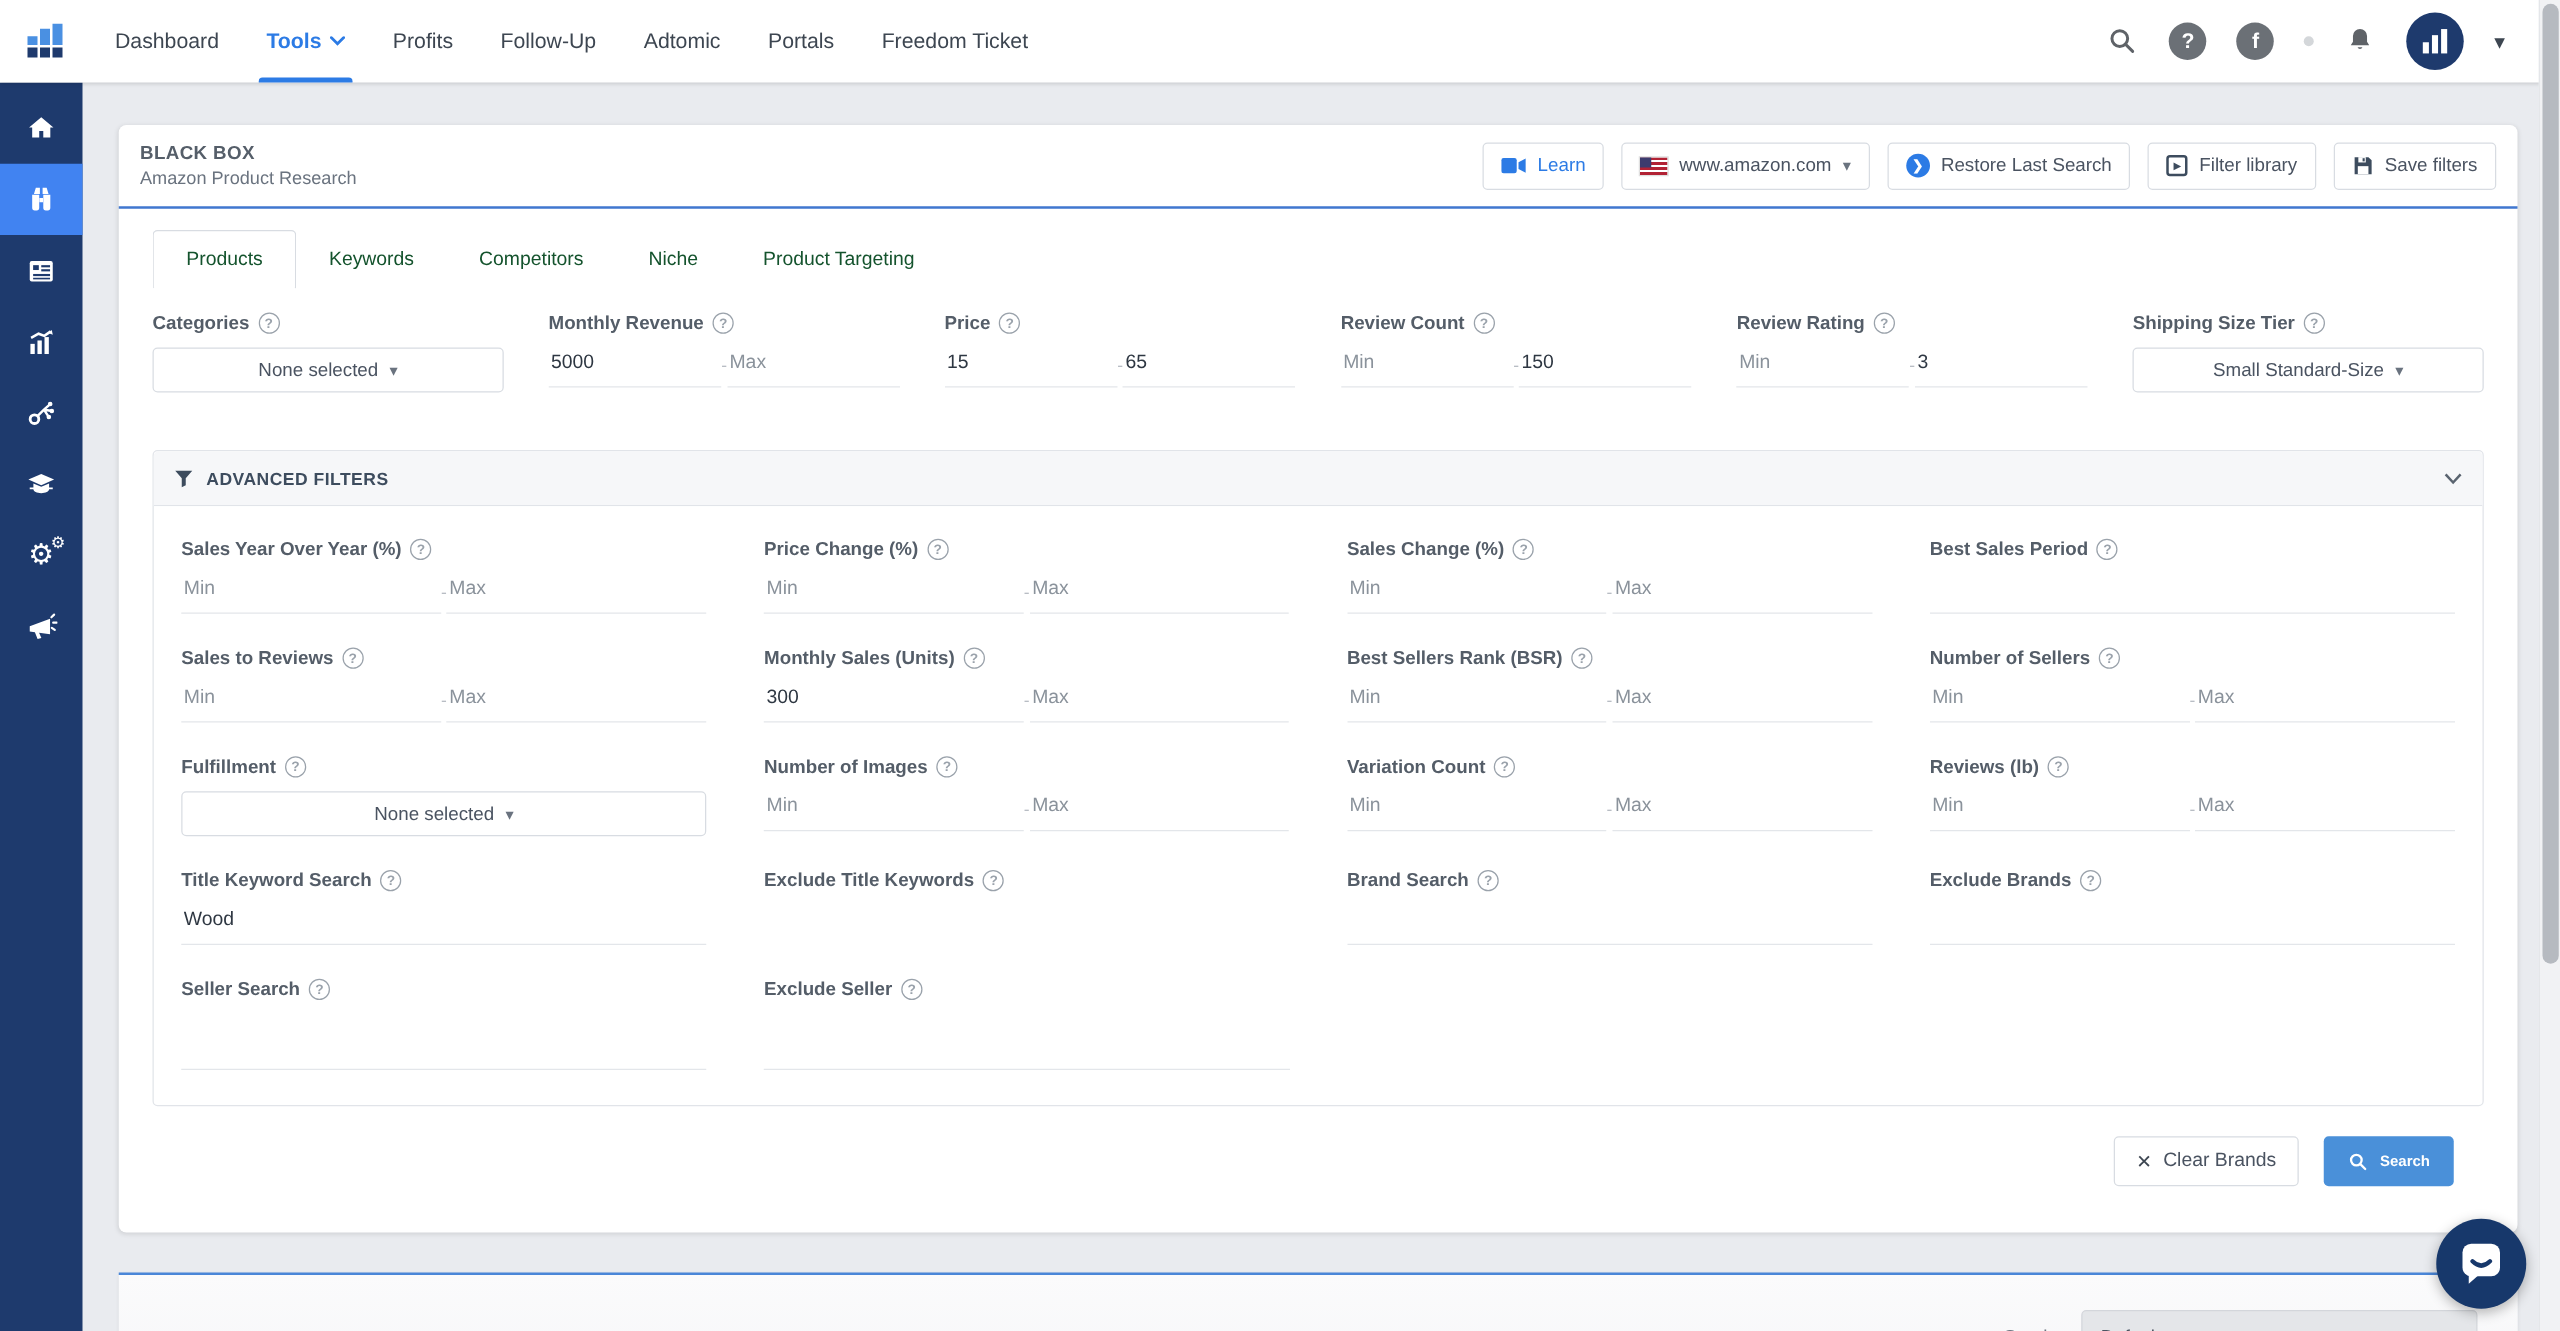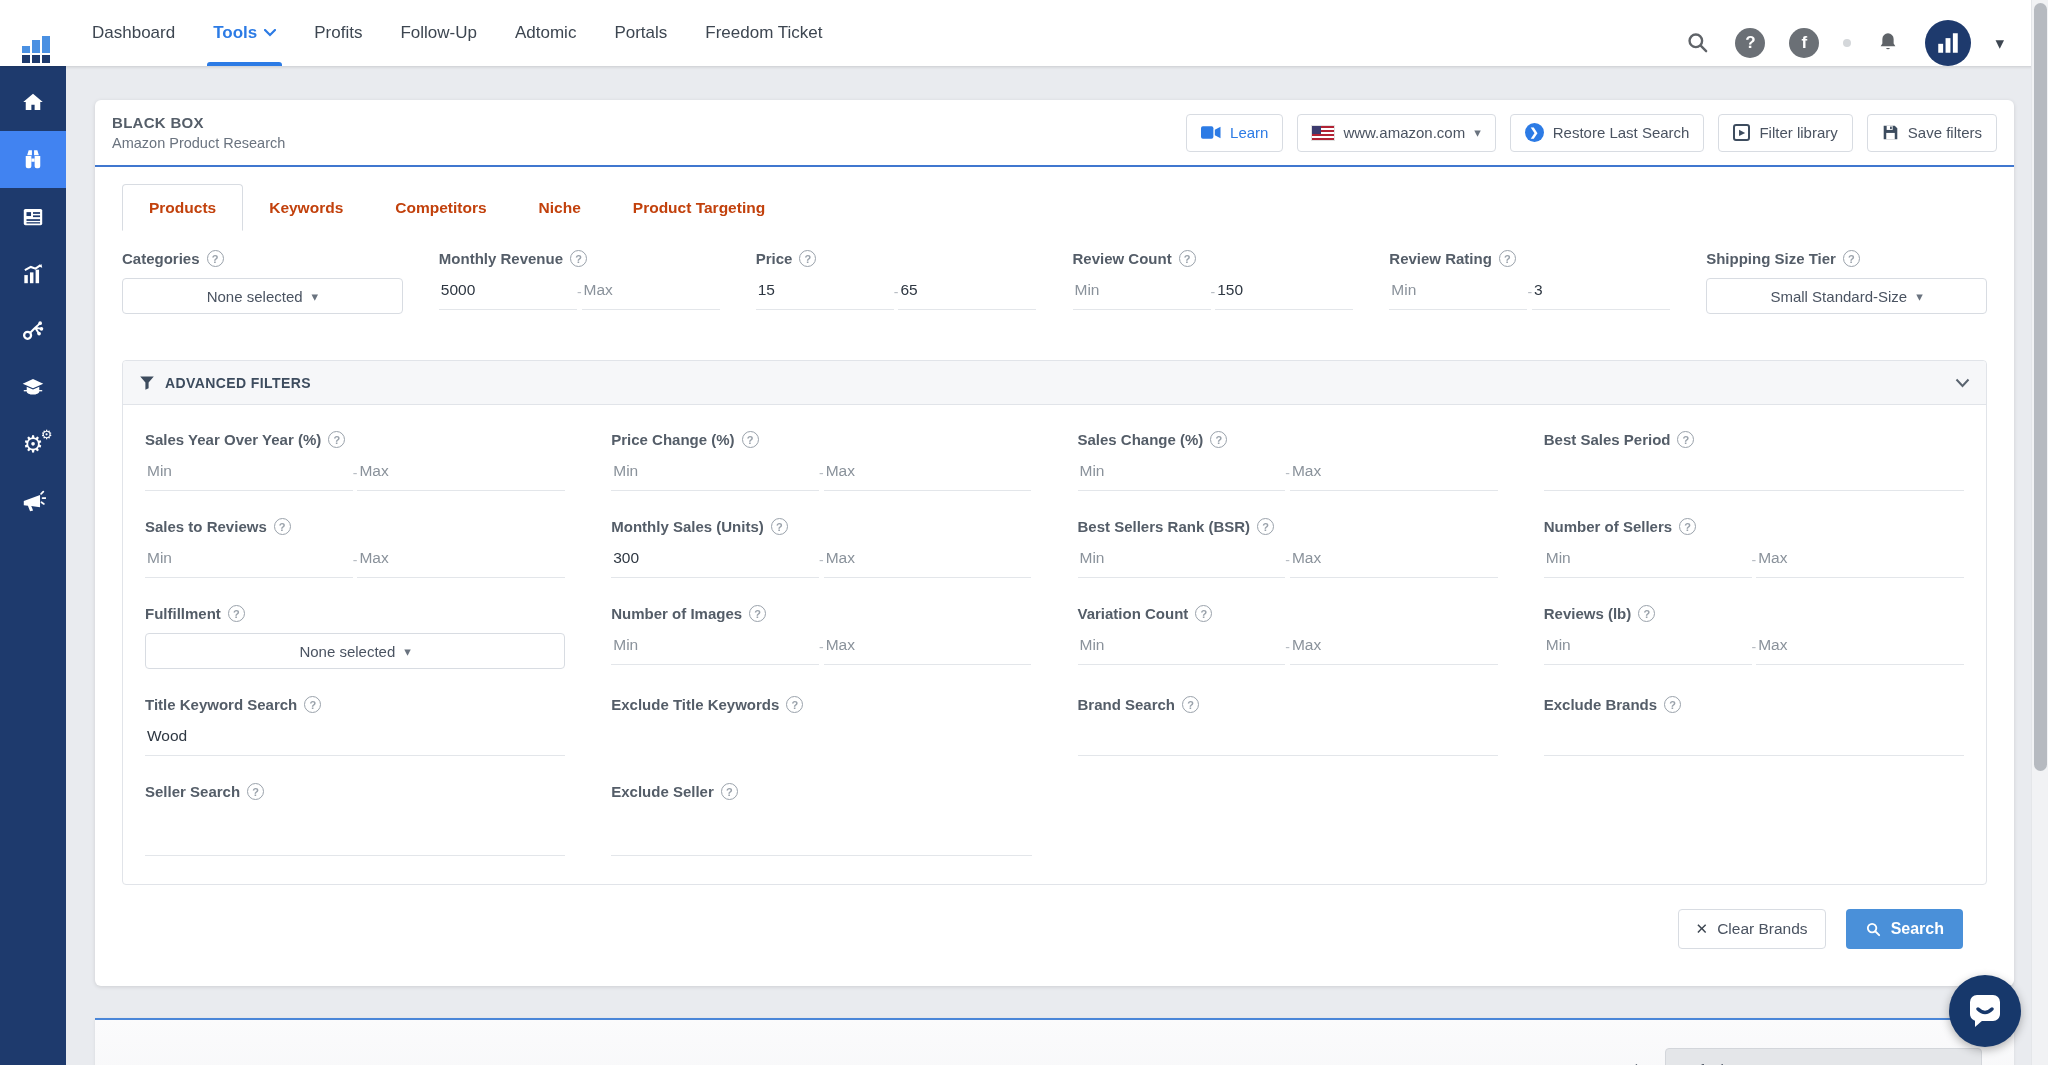--- a/index.html
+++ b/index.html
@@ -4,21 +4,21 @@
 <style>
   * { box-sizing: border-box; }
   html,body { margin:0; padding:0; }
   body {
     width:2048px; height:1065px; position:relative; overflow:hidden;
     font-family:"Liberation Sans", sans-serif;
     background:#e9ebef; color:#3d4651;
   }
   
   .topnav { position:absolute; top:0; left:0; width:2048px; height:66px; background:#fff;
-    box-shadow:0 1px 3px rgba(0,0,0,.14); z-index:6; display:flex; align-items:flex-end; }
+    box-shadow:0 1px 3px rgba(0,0,0,.14); z-index:6; display:flex; align-items:center; }
   .logo { margin-left:20px; width:32px; height:32px; display:flex; align-items:flex-end; gap:3px; cursor:pointer; }
   .nav-items { display:flex; align-items:center; gap:38px; margin-left:40px; font-size:17px; color:#3d4651; }
   .nav-item { position:relative; cursor:pointer; white-space:nowrap; display:flex; align-items:center; gap:7px; height:66px; }
   .nav-item.active { color:#2c7be5; font-weight:700; }
   .nav-item.active::after { content:""; position:absolute; bottom:0; left:-6px; right:-6px; height:4px;
     background:#2c7be5; border-radius:3px 3px 0 0; }
   .nav-right { margin-left:auto; display:flex; align-items:center; gap:24px; padding-right:44px; }
   .circle-ico { width:30px; height:30px; border-radius:50%; background:#6b7076; color:#fff;
     display:flex; align-items:center; justify-content:center; font-weight:700; font-size:17px; cursor:pointer; }
   .sep-dot { width:8px; height:8px; border-radius:50%; background:#d4d7da; }
@@ -48,21 +48,21 @@
   .hbtn.learn { color:#2c7be5;margin-left:18px; }
   .flag { width:22px; height:14px; display:inline-block; position:relative; flex:none;
     background:repeating-linear-gradient(180deg,#b22234 0 2px,#fff 2px 4px); outline:1px solid #e0e0e0; }
   .flag .canton { position:absolute; top:0; left:0; width:9px; height:8px; background:#3c3b6e; }
   .restore-ico { width:19px; height:19px; border-radius:50%; background:#2c7be5; color:#fff; font-size:11px;
     font-weight:700; display:flex; align-items:center; justify-content:center; flex:none; }
   .flib-ico { width:17px; height:17px; border:2px solid #3d4c5e; border-radius:3px; display:flex;
     align-items:center; justify-content:center; font-size:8px; color:#3d4c5e; flex:none; }
   
   .tabs { position:absolute; top:84px; left:27px; display:flex; align-items:flex-end; }
-  .tab { height:47px; padding:0 26px; display:flex; align-items:center; font-size:15.5px; color:#c2410c; cursor:pointer;font-weight:bold; }
+  .tab { height:47px; padding:0 26px; display:flex; align-items:center; font-size:15.5px; color:#14532d; cursor:pointer; }
   .tab.active { border:1px solid #d8dce2; border-bottom:1px solid #fff; border-radius:4px 4px 0 0; }
   
   .f-label { display:flex; align-items:center; gap:7px; font-size:15px; font-weight:600; color:#545d68; white-space:nowrap; }
   .qmark { width:17px; height:17px; flex:none; border:1.2px solid #9aa2ab; border-radius:50%; color:#9aa2ab;
     font-size:11px; font-weight:700; display:inline-flex; align-items:center; justify-content:center; cursor:pointer; }
   .selectbox { margin-top:11px; height:36px; border:1px solid #d8dce2; border-radius:4px; background:#fff;
     display:flex; align-items:center; justify-content:center; gap:9px; font-size:15px; color:#4a5361; cursor:pointer; }
   .selectbox .tri { font-size:13px; color:#6a737f; }
   .range { margin-top:11px; display:flex; align-items:flex-end; }
   .rinput, .sinput { width:100%; min-width:0; border:none; outline:none; background:transparent;
@@ -83,21 +83,21 @@
   .adv-title { font-size:14px; font-weight:700; color:#3d4c5e; letter-spacing:.4px; }
   .adv-chevron { margin-left:auto; display:flex; }
   .adv-grid { padding:26px 22px 0; display:grid; grid-template-columns:repeat(4,1fr);
     column-gap:46px; row-gap:27px; }
   
   .actions { position:absolute; bottom:37px; right:51px; display:flex; gap:20px; }
   .btn-clear { height:40px; border:1px solid #d8dce2; border-radius:4px; background:#fff; color:#4a5361;
     font-size:15.5px; display:flex; align-items:center; gap:9px; padding:0 17px; cursor:pointer; }
   .btn-clear .x { font-size:15px; color:#3d4651; }
   .btn-search { height:40px; border:none; border-radius:4px; background:#4a90d9; color:#fff;
-    font-size:16px; font-weight:600; display:flex; align-items:center; gap:9px; padding:0 19px; cursor:pointer; }
+    font-size:12px; font-weight:600; display:flex; align-items:center; gap:9px; padding:0 19px; cursor:pointer; }
   
   .results-card { position:absolute; left:29px; top:952px; width:1919px; height:140px; background:#fff;
     border-top:2px solid #4a86d8; box-shadow:0 1px 3px rgba(0,0,0,.08);
     background:linear-gradient(180deg,#fbfbfc,#f3f4f6); }
   .sort-row { position:absolute; top:28px; left:1508px; display:flex; align-items:center; gap:14px; }
   .sort-label { font-size:15px; color:#6a737f; }
   .sort-btn { width:317px; height:42px; background:#e4e6e9; border:1px solid #d3d6db; border-radius:4px;
     display:flex; align-items:center; padding:0 15px; font-size:15px; color:#4a5361; cursor:pointer; }
   
   .chat-fab { position:absolute; left:1883px; top:909px; width:72px; height:72px; border-radius:50%;

